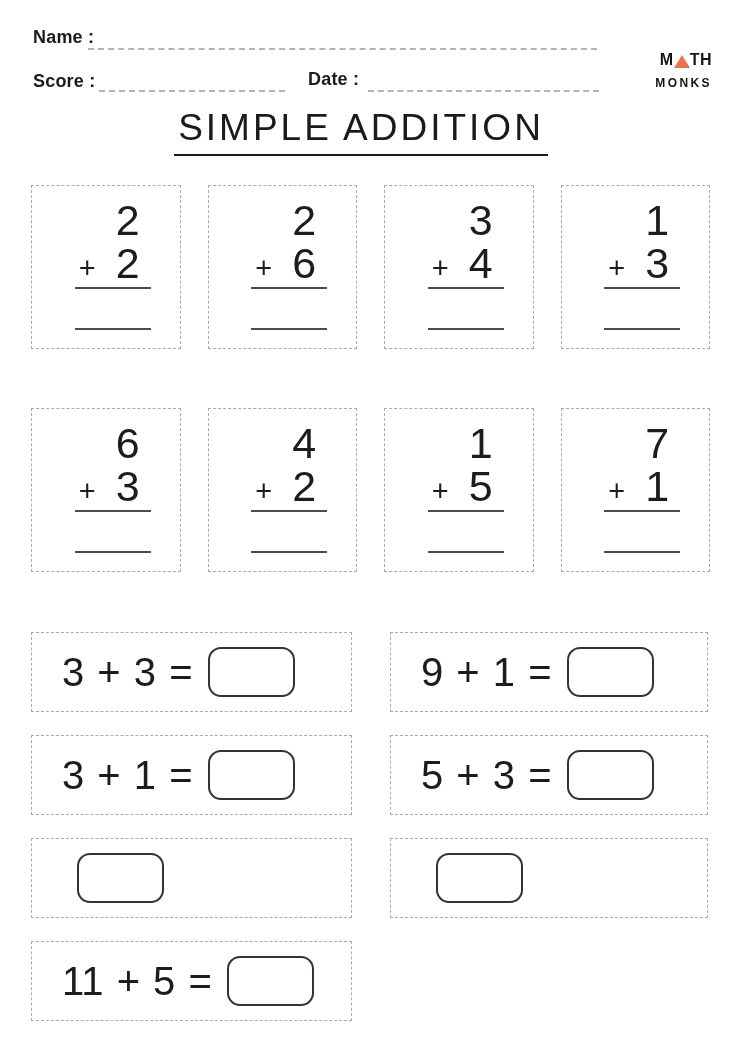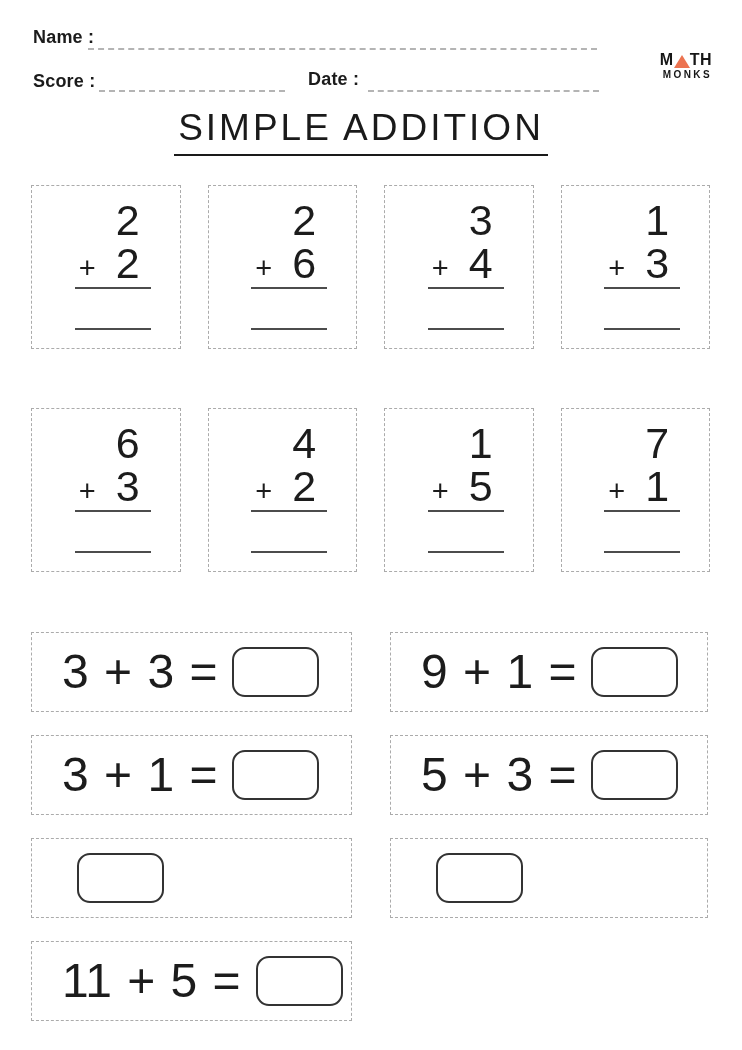--- a/index.html
+++ b/index.html
@@ -57,25 +57,25 @@
     color: #161616;
   }
   .logo-triangle {
     width: 0; height: 0;
     border-left: 8px solid transparent;
     border-right: 8px solid transparent;
     border-bottom: 13px solid #EC7350;
     margin: 0 0 0.5px 0;
   }
   .logo-monks {
-    font-size: 10px;
+    font-size: 12px;
     font-weight: 700;
     letter-spacing: 2.4px;
     line-height: 1;
-    margin-top: 2px;
+    margin-top: 9px;
     color: #161616;
     padding-left: 36px;
   }
 
   
   .title-wrap {
     position: absolute;
     left: 4px; right: 0;
     top: 109px;
     text-align: center;
@@ -139,21 +139,21 @@
     column-gap: 38px;
     row-gap: 23px;
   }
   .hbox {
     border: 1.5px dashed #ababab;
     display: flex;
     align-items: center;
     padding-left: 30px;
   }
   .hexpr {
-    font-size: 48px;
+    font-size: 40px;
     font-weight: 400;
     color: #1c1c1c;
     word-spacing: 2px;
     white-space: nowrap;
     line-height: 1;
   }
   .hanswer {
     width: 87px;
     height: 50px;
     border: 2.2px solid #333333;

